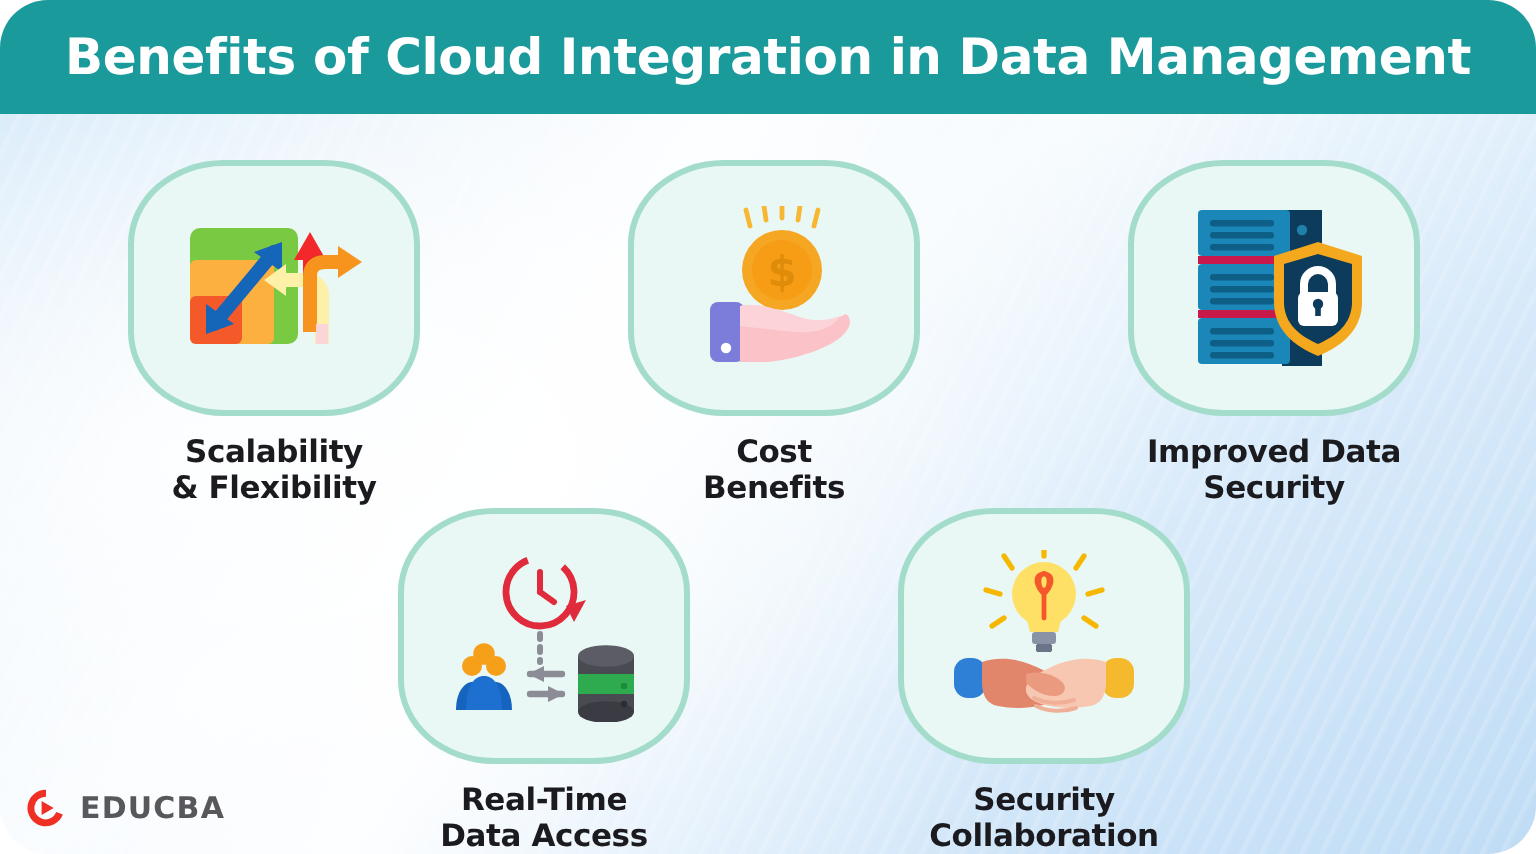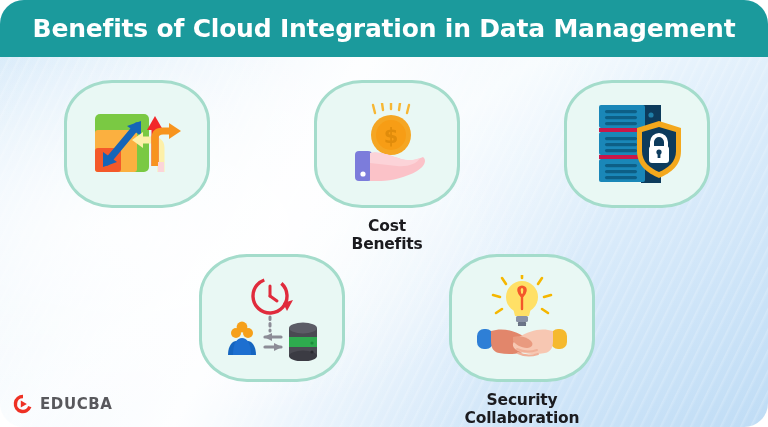--- a/index.html
+++ b/index.html
@@ -154,20 +154,22 @@
 
         <line x1="66" y1="62" x2="66" y2="24" stroke="#f2282a" stroke-width="7"></line>
         <polygon points="58,26 74,26 66,12" fill="#f2282a"></polygon>
 
         <path d="M66 62 L66 34 Q66 27 74 27 L82 27" stroke="#f7941e" stroke-width="7" fill="none"></path>
         <polygon points="80,19 80,35 92,27" fill="#f7941e"></polygon>
 
         <line x1="72" y1="68" x2="72" y2="58" stroke="#fcd5d9" stroke-width="6"></line>
       </svg>
     </div>
+    <div class="benefit-label">Scalability
+&amp; Flexibility</div>
   </div>
 
   <div class="benefit" id="benefit-1">
     <div class="card-shape">
       <svg class="icon-svg" width="96" height="82" viewBox="0 0 96 82">
 
         <g stroke="#f7b733" stroke-width="2.4" stroke-linecap="round">
           <line x1="36" y1="10" x2="34" y2="2"></line>
           <line x1="44" y1="7" x2="43" y2="0"></line>
           <line x1="52" y1="6" x2="52" y2="-1"></line>
@@ -220,20 +222,22 @@
 
         <path d="M68 20 L90 27 L90 50 C90 64 80 72 68 77 C56 72 46 64 46 50 L46 27 Z" fill="#f4a81d"></path>
         <path d="M68 26 L85 31 L85 50 C85 61 77 67 68 71 C59 67 51 61 51 50 L51 31 Z" fill="#0d3b5c"></path>
 
         <path d="M61 46 L61 41 C61 37 64.5 34 68 34 C71.5 34 75 37 75 41 L75 46" stroke="#ffffff" stroke-width="4" fill="none" stroke-linecap="round"></path>
         <rect x="58" y="45" width="20" height="17" rx="3" fill="#ffffff"></rect>
         <circle cx="68" cy="51" r="2.6" fill="#0d3b5c"></circle>
         <rect x="66.6" y="51" width="2.8" height="6" fill="#0d3b5c"></rect>
       </svg>
     </div>
+    <div class="benefit-label">Improved Data
+Security</div>
   </div>
 
   <div class="benefit" id="benefit-3">
     <div class="card-shape">
       <svg class="icon-svg" width="98" height="86" viewBox="0 0 98 86">
 
         <circle cx="47" cy="21" r="17" fill="none" stroke="#e02b3c" stroke-width="3.4" stroke-dasharray="88 20" transform="rotate(-48 47 21)"></circle>
         <polygon points="60,28 70,25 64,36" fill="#e02b3c"></polygon>
         <line x1="47" y1="21" x2="47" y2="11" stroke="#e02b3c" stroke-width="3" stroke-linecap="round"></line>
         <line x1="47" y1="21" x2="54" y2="26" stroke="#e02b3c" stroke-width="3" stroke-linecap="round"></line>
@@ -255,20 +259,22 @@
         <polygon points="59,72 51,68 51,76" fill="#8c8c96"></polygon>
 
         <rect x="66" y="53" width="28" height="28" fill="#4a4a52"></rect>
         <rect x="66" y="62" width="28" height="10" fill="#2eab4e"></rect>
         <ellipse cx="80" cy="81" rx="14" ry="5.4" fill="#3b3b43"></ellipse>
         <ellipse cx="80" cy="53" rx="14" ry="5.4" fill="#5c5c66"></ellipse>
         <circle cx="89" cy="68" r="1.6" fill="#1c8c3a"></circle>
         <circle cx="89" cy="77" r="1.6" fill="#2b2b31"></circle>
       </svg>
     </div>
+    <div class="benefit-label">Real-Time
+Data Access</div>
   </div>
 
   <div class="benefit" id="benefit-4">
     <div class="card-shape">
       <svg class="icon-svg" width="98" height="86" viewBox="0 0 98 86">
 
         <g stroke="#f5b700" stroke-width="2.6" stroke-linecap="round">
           <line x1="49" y1="3" x2="49" y2="-3"></line>
           <line x1="33" y1="9" x2="29" y2="3"></line>
           <line x1="65" y1="9" x2="69" y2="3"></line>

